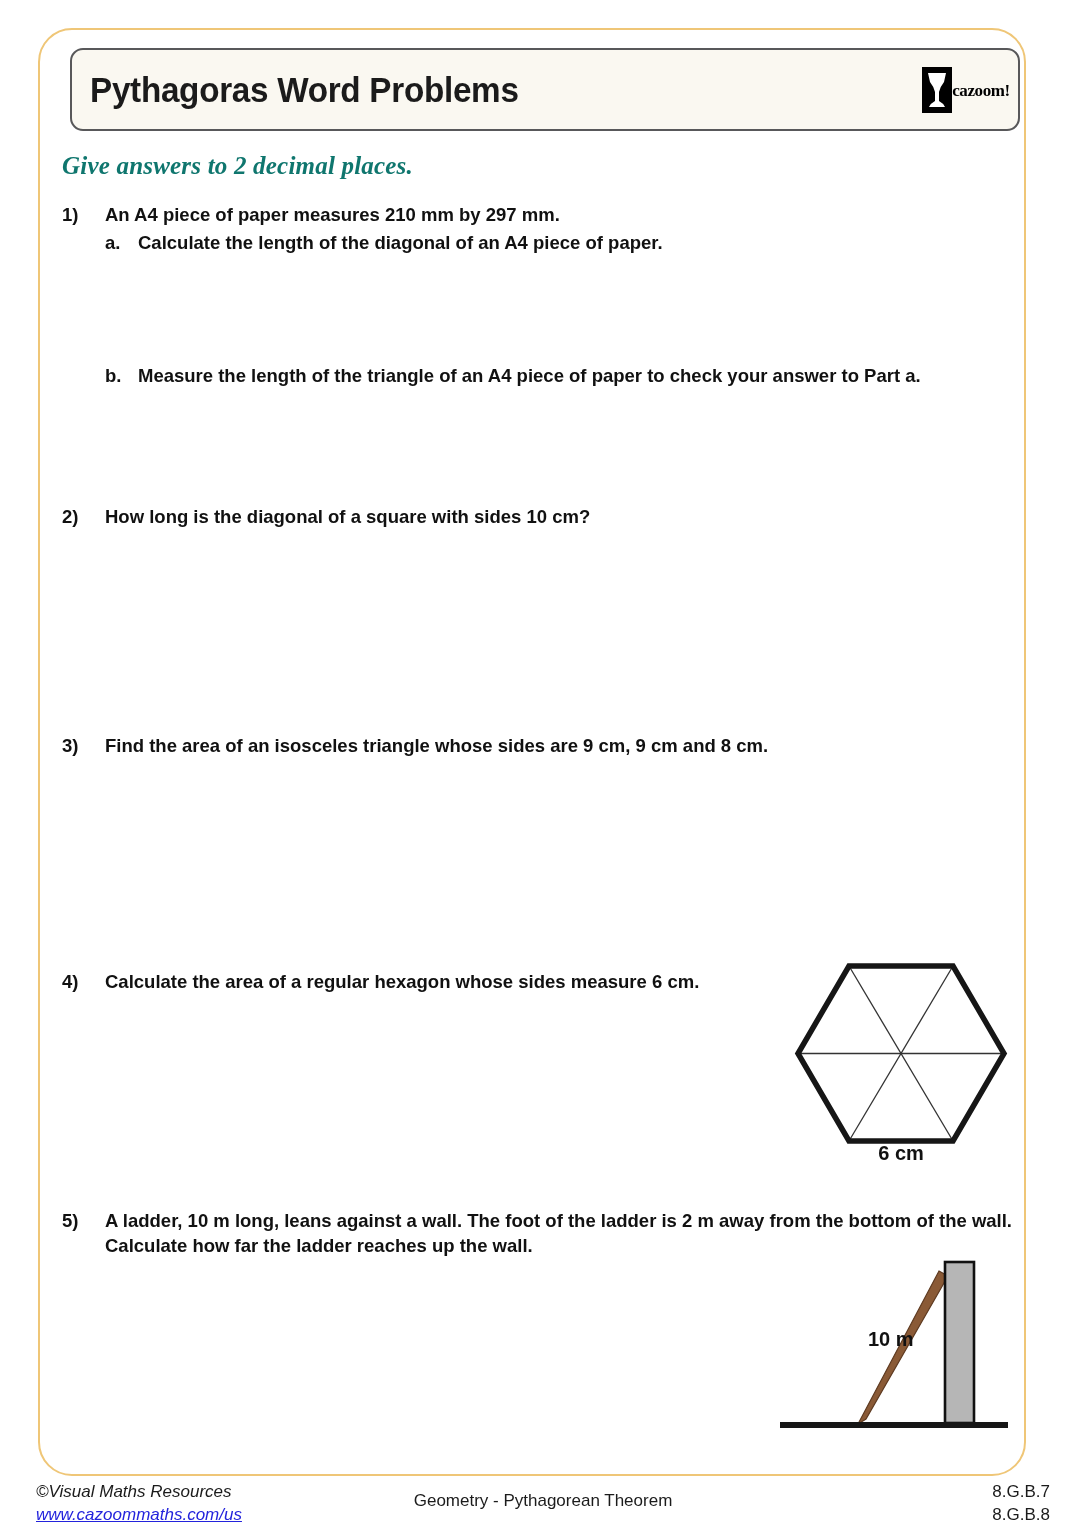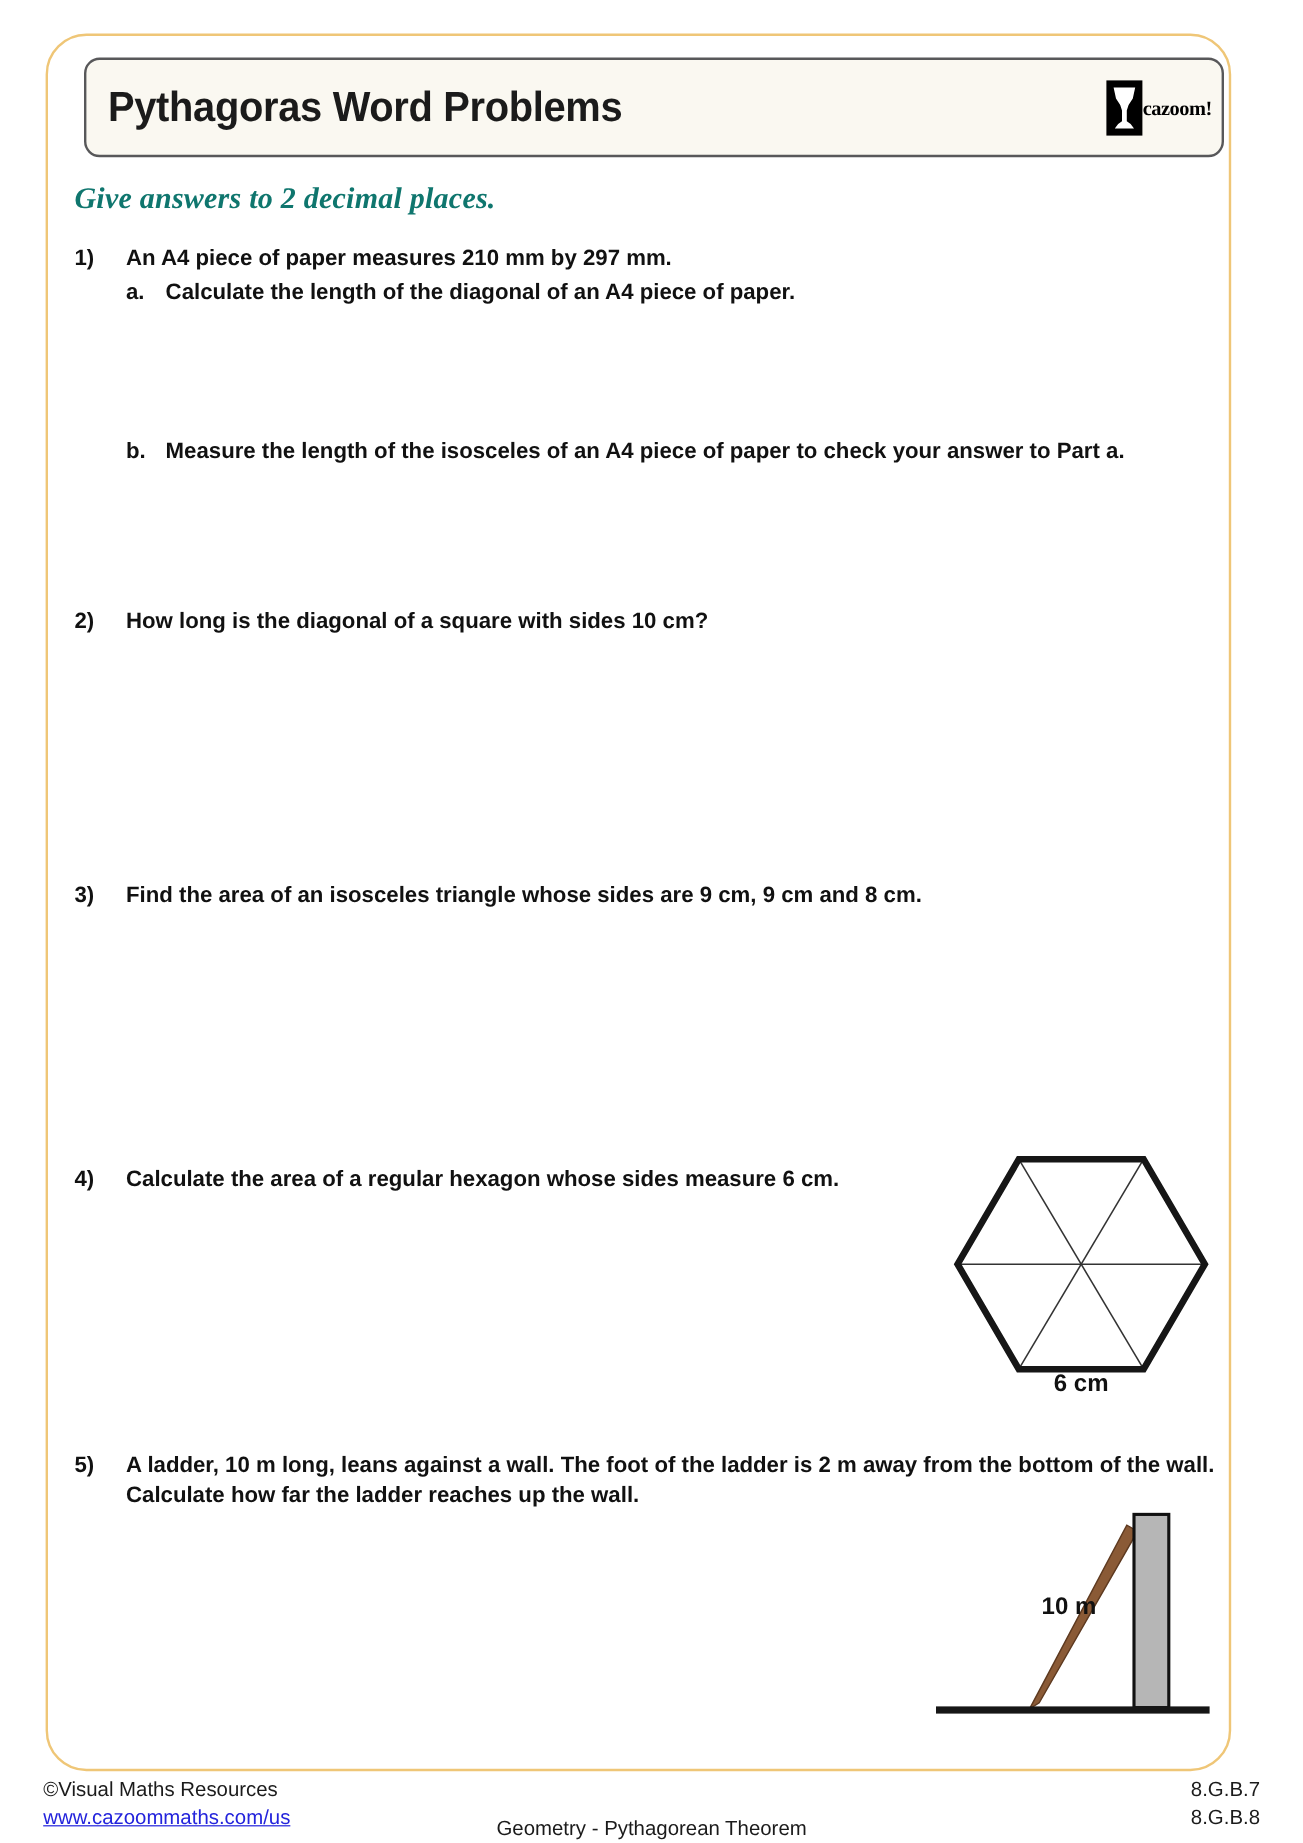--- a/index.html
+++ b/index.html
@@ -140,29 +140,30 @@
     left:0; top:1481px;
     width:1086px; height:55px;
   }
   #footer-left {
     position:absolute;
     left:36px; top:0;
     font-size:17px;
     color:#1b1b1b;
     line-height:1.35;
     font-family:"Liberation Sans", sans-serif;
+    font-style:italic;
   }
   #footer-url {
     color:#2323DC;
     text-decoration:underline;
     display:block;
   }
   #footer-center {
     position:absolute;
-    left:0; top:33px;
+    left:0; top:10px;
     width:1086px;
     text-align:center;
     font-size:17px;
     color:#1b1b1b;
     font-family:"Liberation Sans", sans-serif;
   }
   #footer-right {
     position:absolute;
     right:36px; top:0;
     text-align:center;
@@ -199,21 +200,21 @@
   <div class="q-row" style="left:62px; top:203px; width:900px;">
     <div class="q-num">1)</div>
     <div class="q-text">An A4 piece of paper measures 210 mm by 297 mm.</div>
   </div>
   <div class="q-row" style="left:105px; top:231px; width:880px;">
     <div class="sub-num">a.</div>
     <div class="q-text">Calculate the length of the diagonal of an A4 piece of paper.</div>
   </div>
   <div class="q-row" style="left:105px; top:364px; width:920px;">
     <div class="sub-num">b.</div>
-    <div class="q-text">Measure the length of the isosceles of an A4 piece of paper to check your answer to Part a.</div>
+    <div class="q-text">Measure the length of the triangle of an A4 piece of paper to check your answer to Part a.</div>
   </div>
 
   <div class="q-row" style="left:62px; top:505px; width:900px;">
     <div class="q-num">2)</div>
     <div class="q-text">How long is the diagonal of a square with sides 10 cm?</div>
   </div>
 
   <div class="q-row" style="left:62px; top:734px; width:900px;">
     <div class="q-num">3)</div>
     <div class="q-text">Find the area of an isosceles triangle whose sides are 9 cm, 9 cm and 8 cm.</div>

